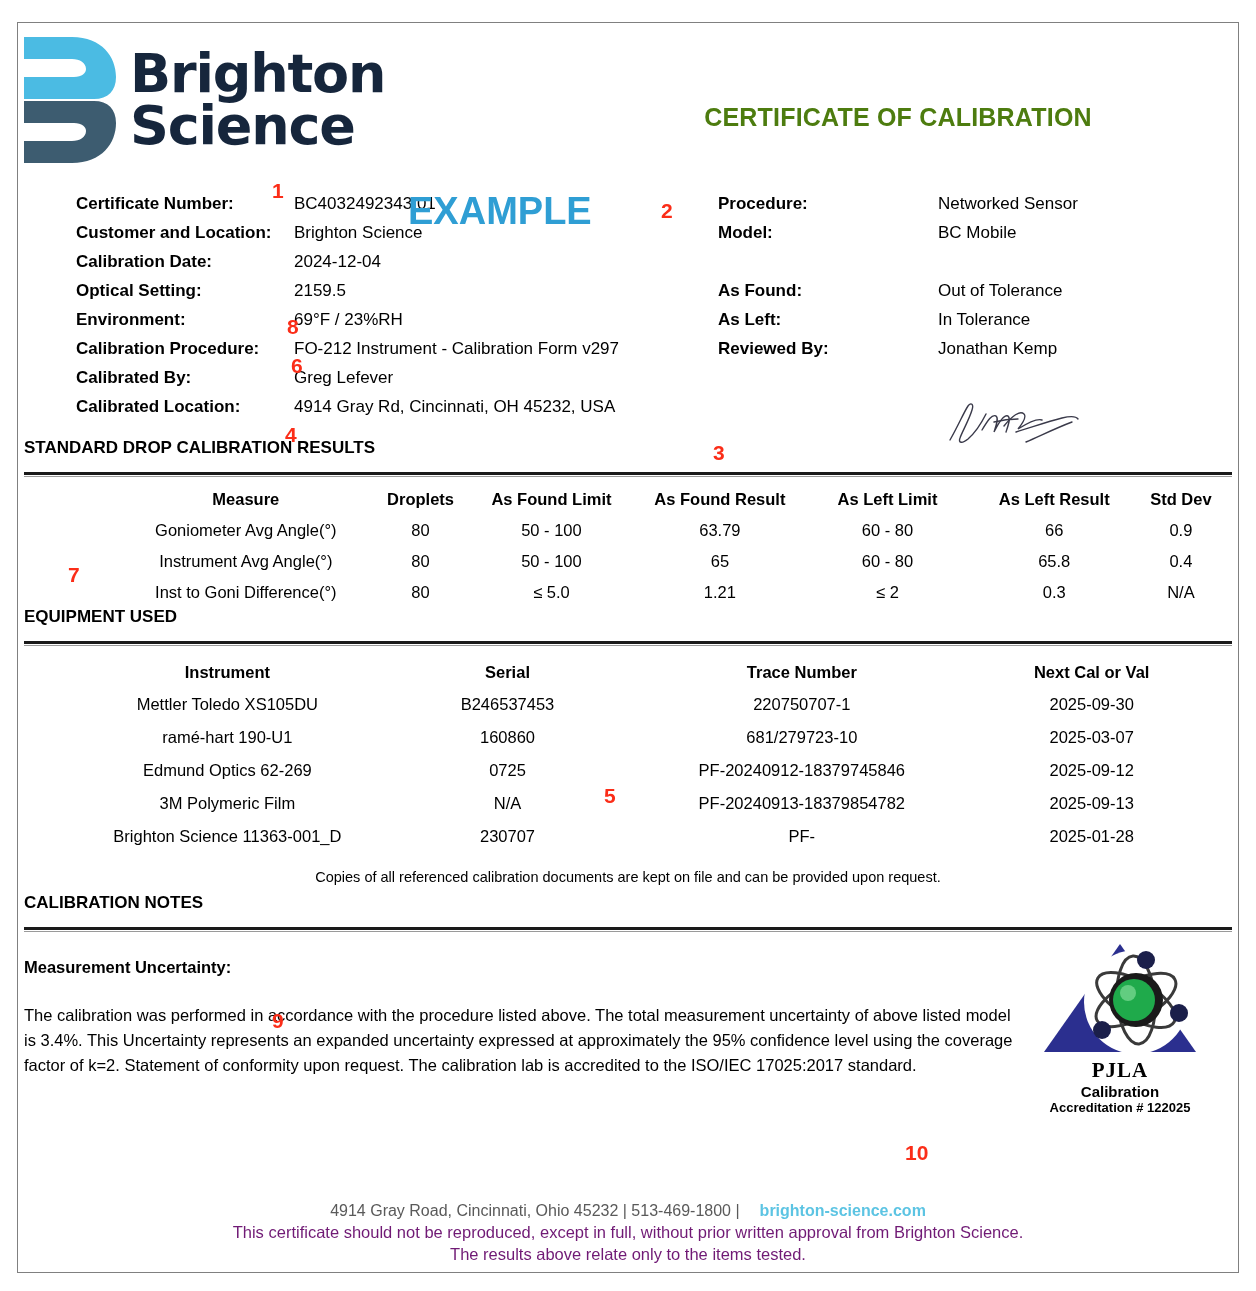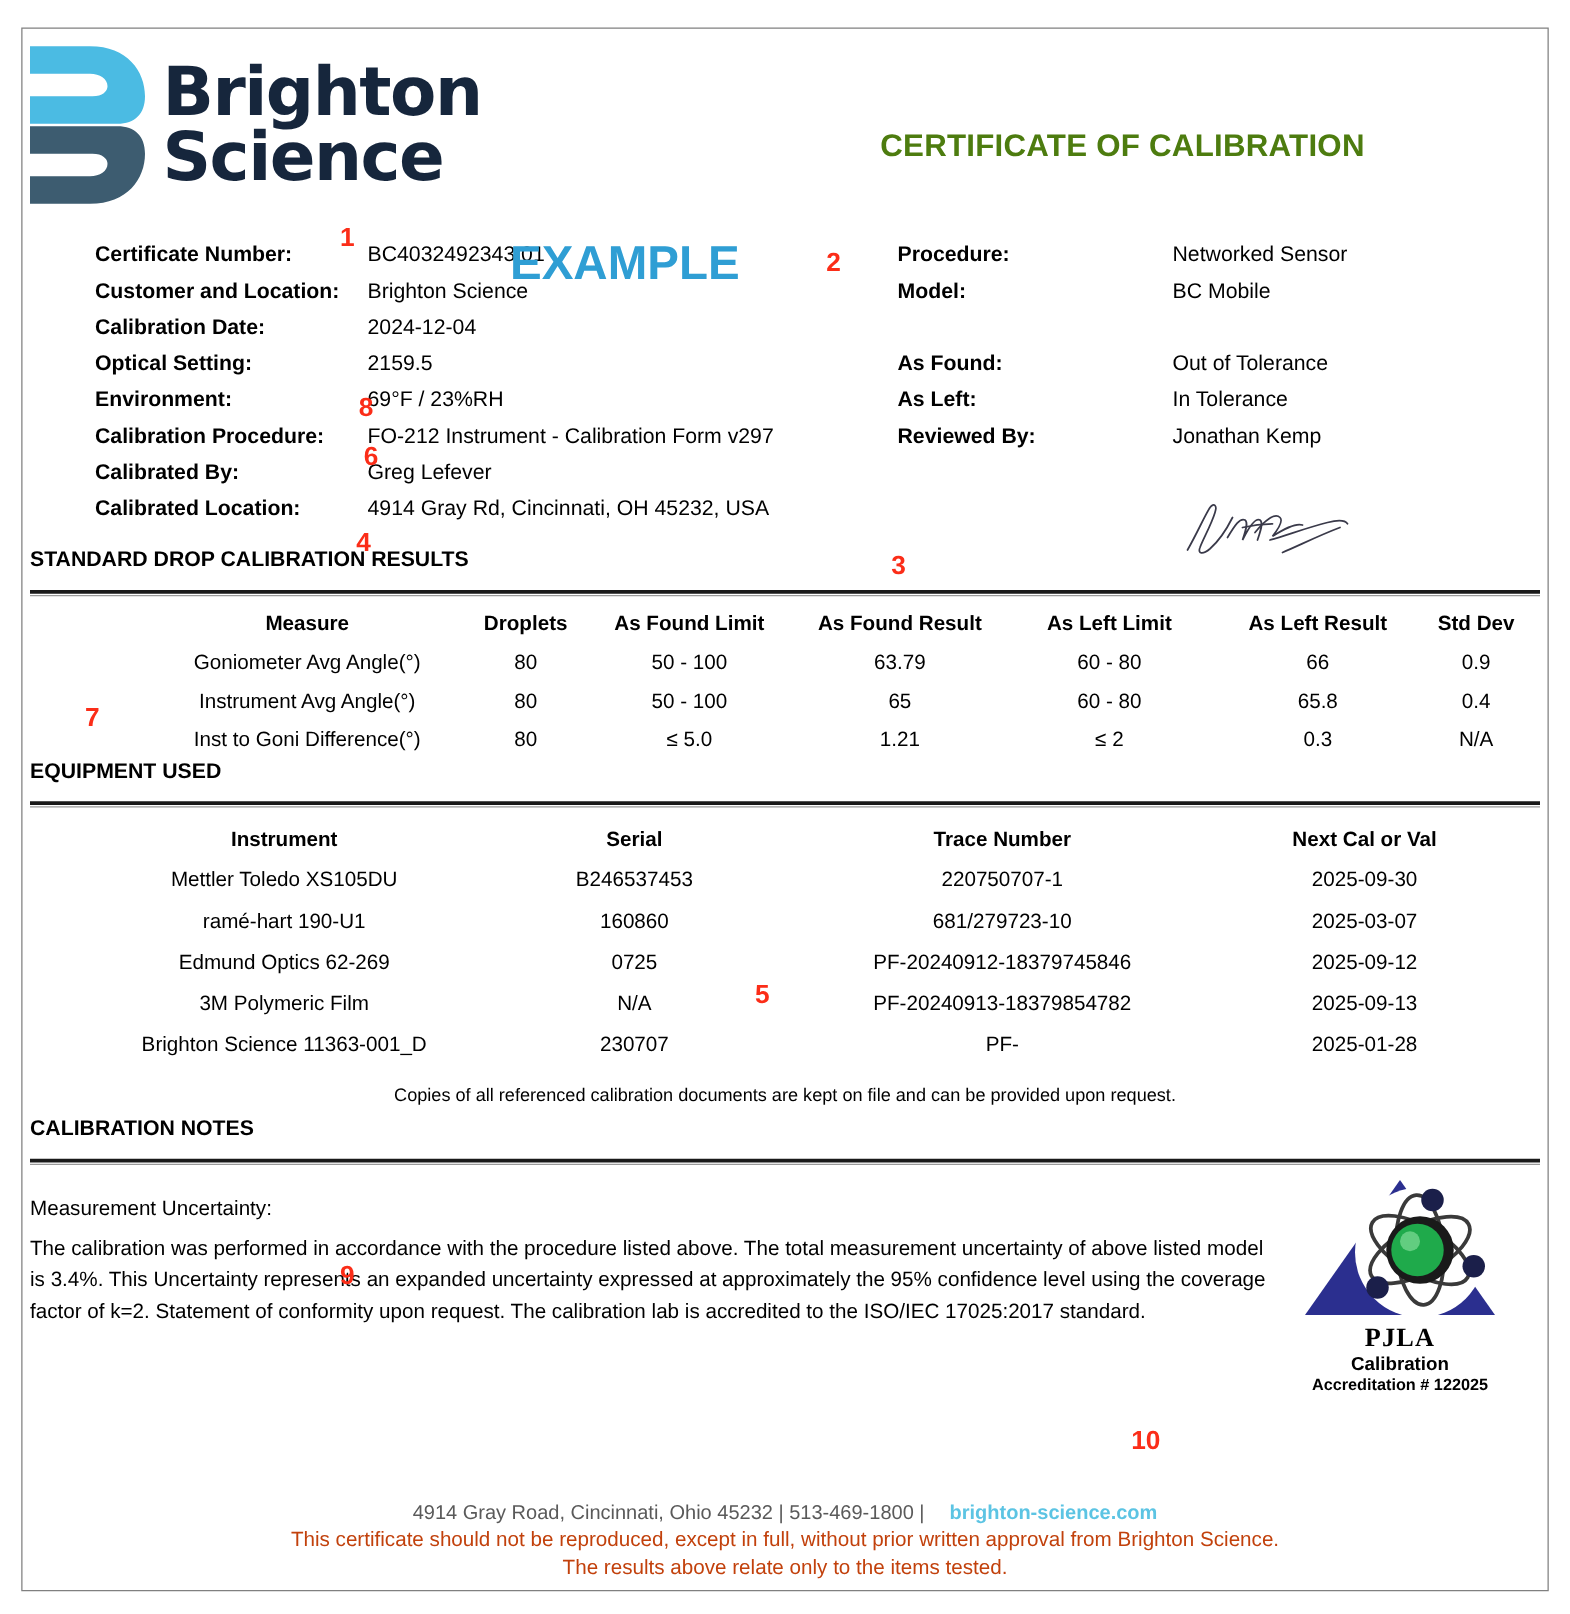--- a/index.html
+++ b/index.html
@@ -188,22 +188,22 @@
   }
 
   
   .notes-wrap {
     position: relative;
     padding: 26px 6px 0 6px;
     min-height: 180px;
   }
   .notes-title {
     font-size: 16.5px;
-    font-weight: normal;
-    margin-bottom: 10px;
+    font-weight: bold;
+    margin-bottom: 26px;
   }
   .notes-body {
     font-size: 16.5px;
     line-height: 1.5;
     width: 990px;
   }
 
   .pjla {
     position: absolute;
     right: 18px;
@@ -234,21 +234,21 @@
     font-size: 16px;
     color: #5a5a5a;
   }
   .foot-link {
     color: #5cc4e3;
     font-weight: bold;
     margin-left: 20px;
   }
   .foot-line2, .foot-line3 {
     font-size: 16.5px;
-    color: #c2410c;
+    color: #701a75;
     margin-top: 3px;
   }
 </style>
 </head>
 <body>
 
 <div id="page">
 
   <div class="header">
     <div class="logo-wrap">

